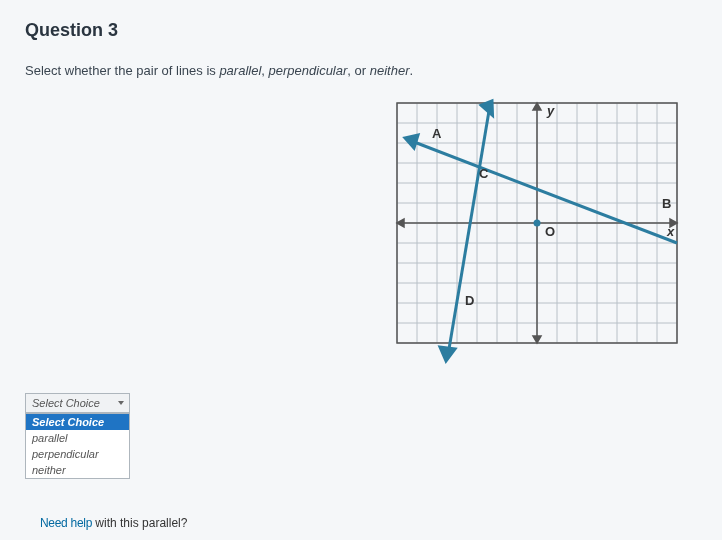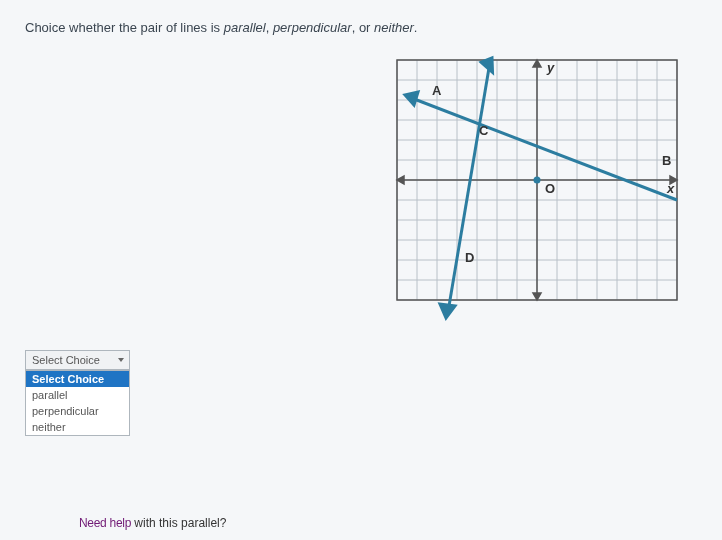--- a/index.html
+++ b/index.html
@@ -37,20 +37,21 @@
     .graph-container {
       position: absolute;
       right: 10px;
       top: 0;
     }
     svg { display: block; }
     .dropdown-wrap {
       position: absolute;
       left: 0;
       top: 300px;
+      font-style: italic;
     }
     .dropdown-toggle {
       border: 1px solid #aeb6bd;
       background: #f0f2f4;
       font-size: 11px;
       color: #555;
       padding: 3px 18px 3px 6px;
       width: 105px;
       position: relative;
       cursor: pointer;
@@ -80,29 +81,30 @@
       color: #fff;
       font-weight: bold;
     }
     .help-row {
       position: absolute;
       left: 40px;
       bottom: 10px;
       font-size: 12px;
       color: #333;
     }
-    .help-row .blur { color: #701a75; letter-spacing: -0.3px; margin-left: 39px; }
+    .help-row .blur { color: #0369a1; letter-spacing: -0.3px; }
   </style>
 </head>
 <body>
 
 <div class="page">
+  <h2 class="question-title">Question 3</h2>
 
   <p class="prompt">
-    <span>Choice whether the pair of lines is </span><span class="it">parallel</span><span>, </span><span class="it">perpendicular</span><span>, or </span><span class="it">neither</span><span>.</span>
+    <span>Select whether the pair of lines is </span><span class="it">parallel</span><span>, </span><span class="it">perpendicular</span><span>, or </span><span class="it">neither</span><span>.</span>
   </p>
 
   <div class="content-area">
     <div class="graph-container">
       <svg width="300" height="280" viewBox="0 0 300 280">
 
         <g stroke="#b8c0c7" stroke-width="1">
 
           <line x1="10" y1="10" x2="10" y2="250"></line>
           <line x1="30" y1="10" x2="30" y2="250"></line>

